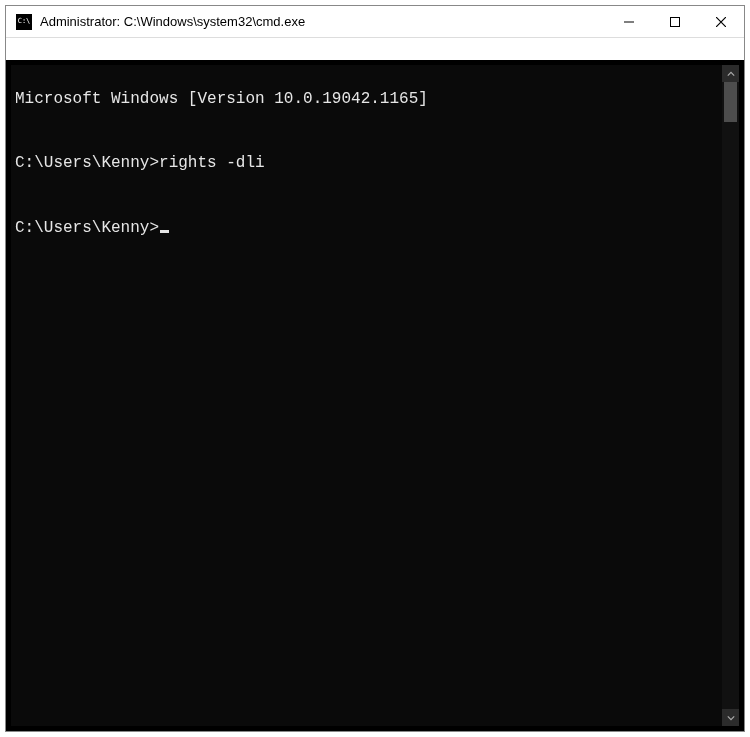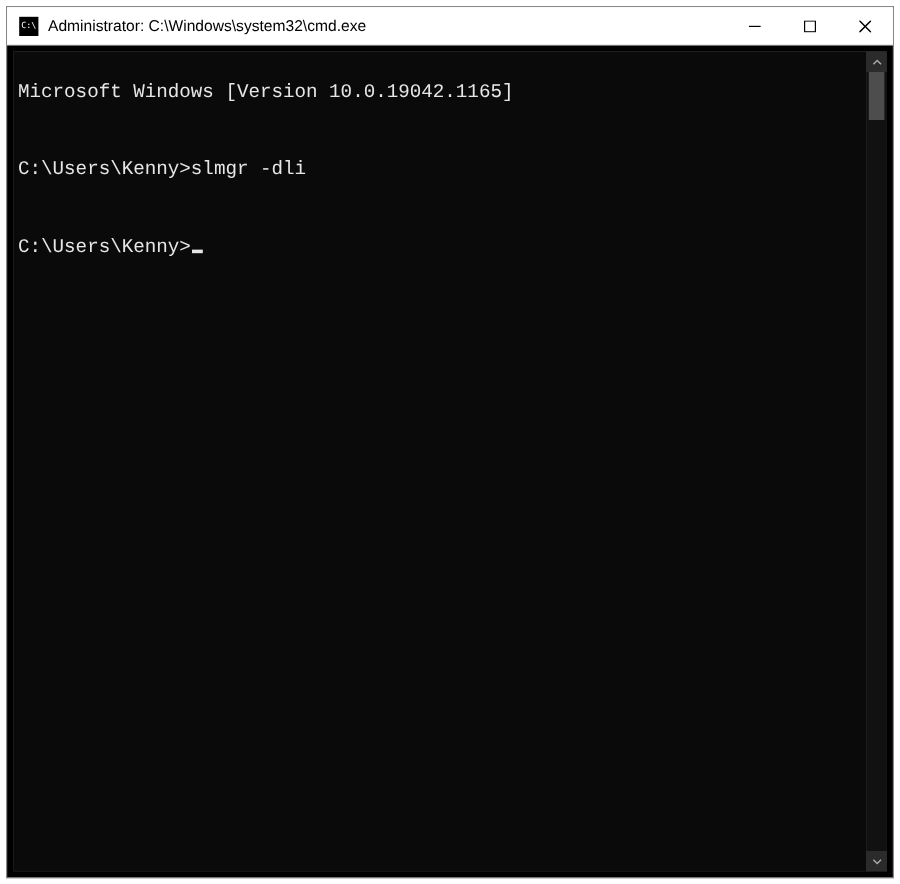--- a/index.html
+++ b/index.html
@@ -60,22 +60,23 @@
     align-items: center;
     justify-content: center;
     background: transparent;
     border: none;
     cursor: default;
   }
   .win-btn svg { width: 10px; height: 10px; }
   .console-wrap {
     flex: 1;
     display: flex;
-    background: #737373;
+    background: #c4b5fd;
     border: 5px solid #000;
+    margin-top: 22px;
   }
   .console {
     flex: 1;
     background: #0a0a0a;
     color: #e6e6e6;
     font-family: Consolas, "Courier New", monospace;
     font-size: 16px;
     line-height: 1.35;
     padding: 2px 4px;
     white-space: pre;
@@ -142,21 +143,21 @@
             <path d="M0 0 L10 10 M10 0 L0 10" stroke="#000" stroke-width="1.2"></path>
           </svg>
       </button>
     </div>
   </div>
 
   <div class="console-wrap">
     <div class="console">
 <span class="line">Microsoft Windows [Version 10.0.19042.1165]</span>
 <span class="line"></span>
-<span class="line"><span>C:\Users\Kenny&gt;</span><span>slmgr -dli</span></span>
+<span class="line"><span>C:\Users\Kenny&gt;</span><span>rights -dli</span></span>
 <span class="line"></span>
 <span class="line"><span>C:\Users\Kenny&gt;</span><span class="cursor"></span></span>
     </div>
 
     <div class="scrollbar">
       <div class="sb-btn">
         <svg viewBox="0 0 10 10">
             <path d="M1 7 L5 3 L9 7" stroke="#aaa" stroke-width="1.5" fill="none"></path>
           </svg>
       </div>

